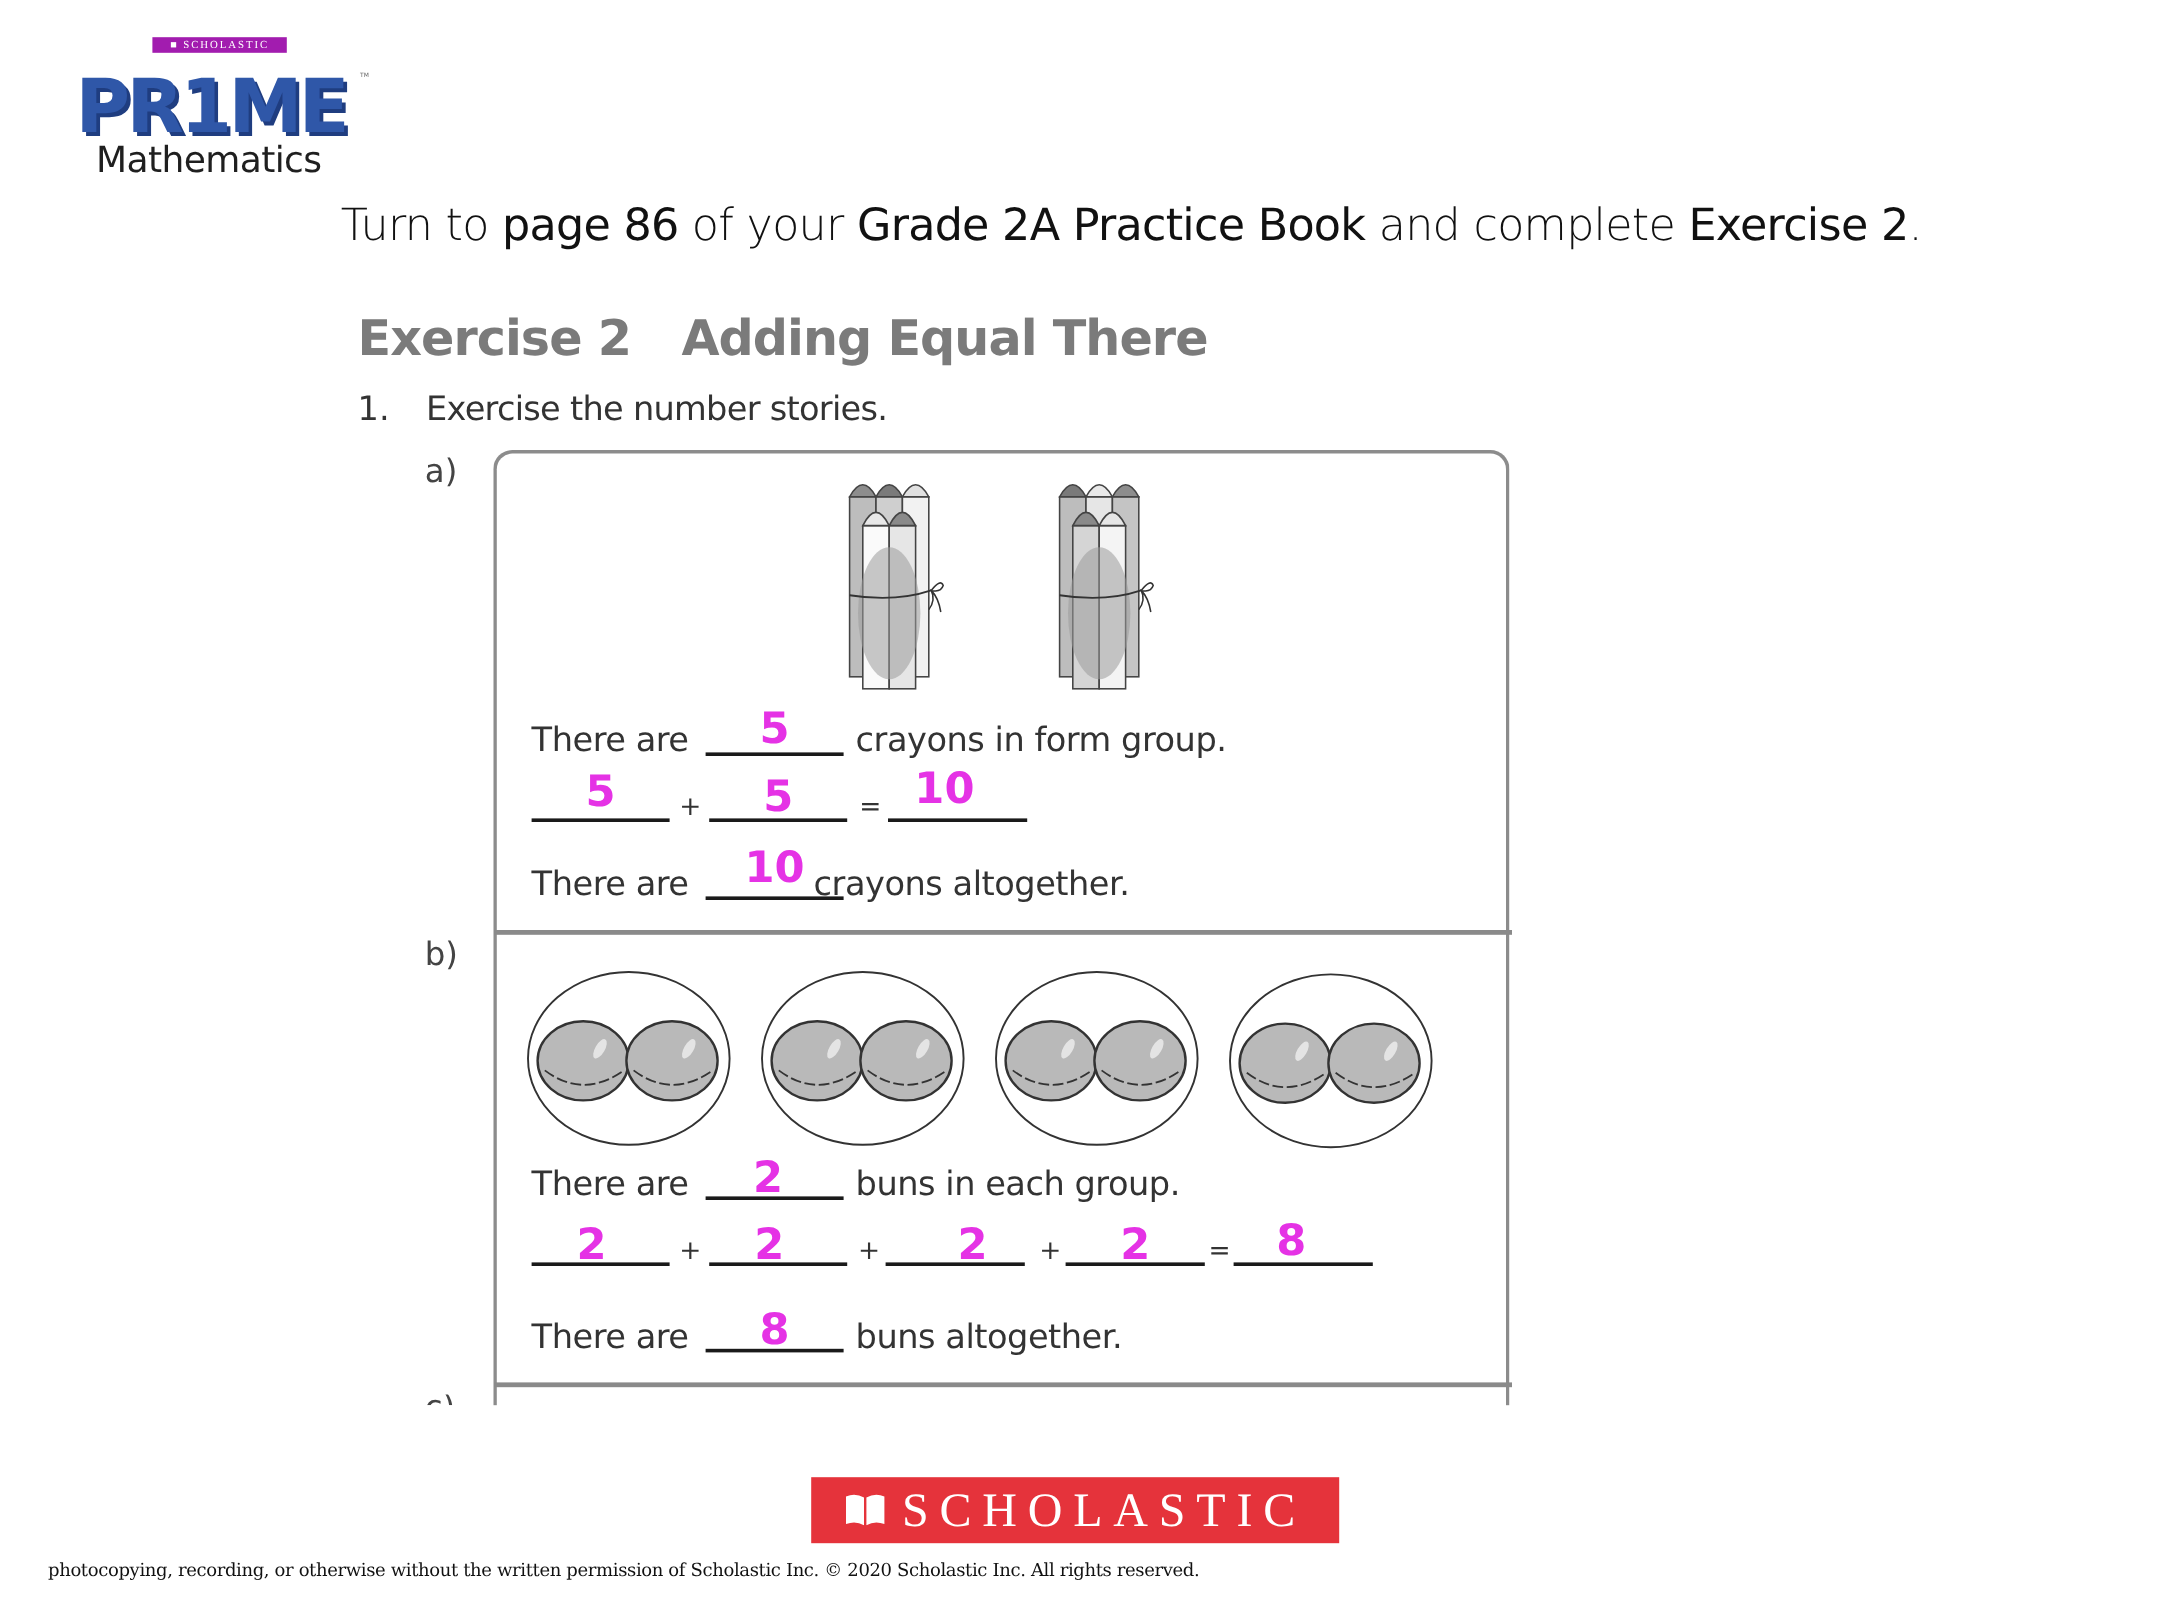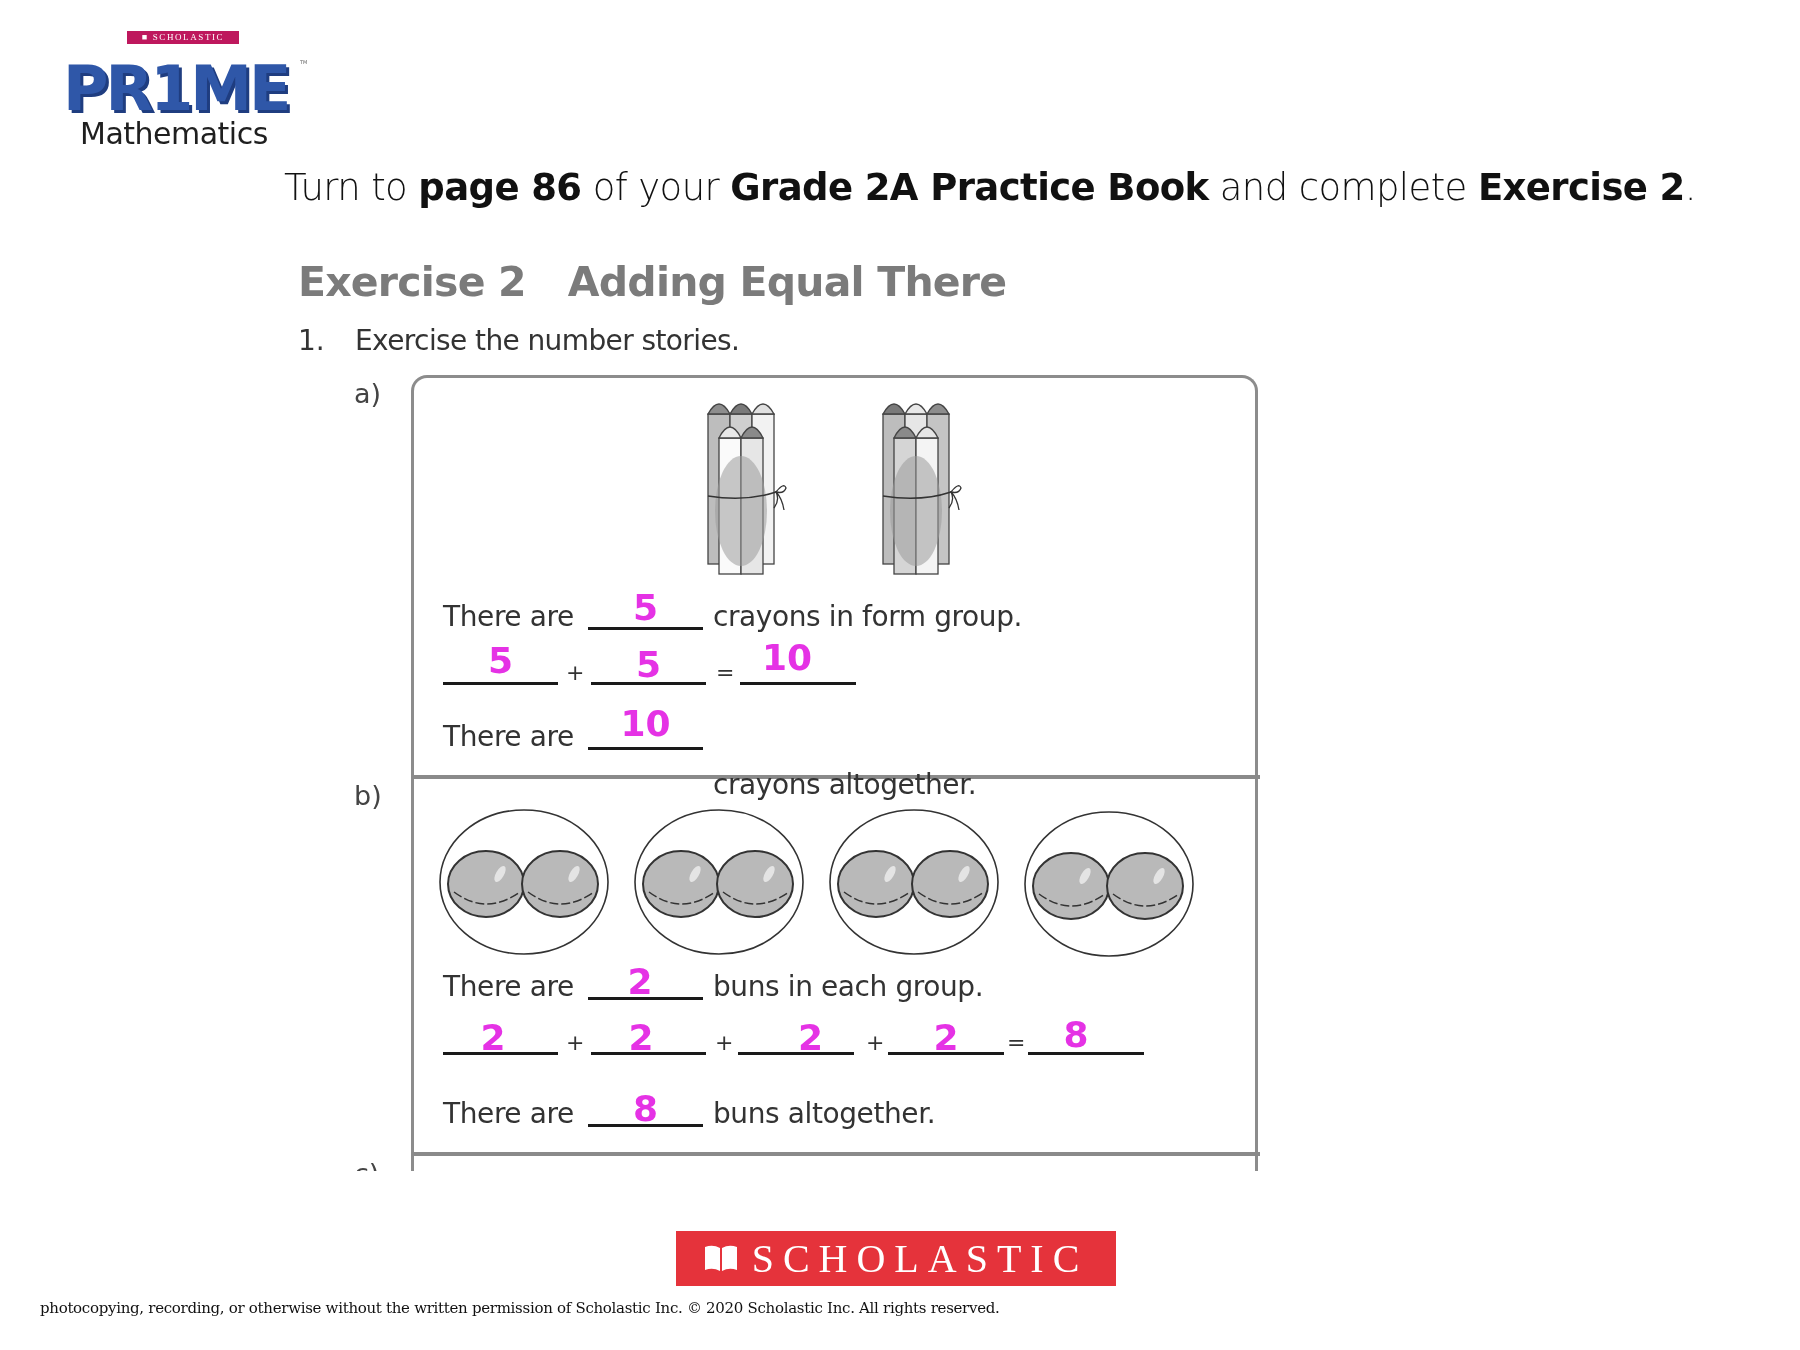--- a/index.html
+++ b/index.html
@@ -1,26 +1,26 @@
 <!DOCTYPE html>
 <html><head>
 <meta charset="utf-8">
 <style>
   html, body { margin:0; padding:0; background:#ffffff; }
   body { width:1800px; height:1350px; position:relative; overflow:hidden; font-family:"DejaVu Sans", sans-serif; color:#000; }
   .abs { position:absolute; }
 
   
-  .logo-badge { left:127px; top:31px; width:112px; height:13px; background:#be185d; color:#fff; font-family:"Liberation Serif", serif; font-size:9px; letter-spacing:1.6px; line-height:13px; text-align:center; }
+  .logo-badge { left:127px; top:31px; width:112px; height:13px; background:#a21caf; color:#fff; font-family:"Liberation Serif", serif; font-size:9px; letter-spacing:1.6px; line-height:13px; text-align:center; }
   .prime-logo { left:60px; top:56px; width:250px; height:62px; }
   .math-label { left:80px; top:116px; font-family:"DejaVu Sans", sans-serif; font-weight:normal; font-size:30px; letter-spacing:-0.5px; color:#1f1f1f; }
 
   
   .instruction { left:284px; top:166px; font-family:"DejaVu Sans", sans-serif; font-size:37px; letter-spacing:-0.6px; white-space:nowrap; font-weight:300; color:#111; }
-  .instruction b { font-weight:bold; }
+  .instruction b { font-weight:normal; }
 
   
   .ex-title { left:298px; top:258px; font-family:"DejaVu Sans", sans-serif; font-weight:bold; font-size:41px; color:#7b7b7b; white-space:nowrap; letter-spacing:-0.8px; }
   .ex-title .gap { display:inline-block; width:42px; }
   .q-num { left:298px; top:324px; font-size:28px; color:#333; }
   .q-text { left:355px; top:324px; font-size:28px; color:#333; letter-spacing:-0.6px; white-space:nowrap; }
   .part-label { font-size:27px; color:#444; }
 
   .box { left:411px; top:375px; width:847px; height:820px; border:3px solid #8c8c8c; border-bottom:none; border-radius:16px 16px 0 0; box-sizing:border-box; }
   .divider { height:4px; background:#8a8a8a; }
@@ -114,21 +114,21 @@
 <div class="abs op" style="left:566px; top:660px;">+</div>
 <div class="abs blank" style="left:591px; top:682px; width:115px;"></div>
 <div class="abs ans" style="left:591px; top:647px; width:115px;">5</div>
 <div class="abs op" style="left:716px; top:660px;">=</div>
 <div class="abs blank" style="left:740px; top:682px; width:116px;"></div>
 <div class="abs ans" style="left:740px; top:640px; width:94px;">10</div>
 
 <div class="abs line-text" style="left:443px; top:720px;">There are</div>
 <div class="abs blank" style="left:588px; top:747px; width:115px;"></div>
 <div class="abs ans" style="left:588px; top:706px; width:115px;">10</div>
-<div class="abs line-text" style="left:713px; top:720px;margin-top:48px;">crayons altogether.</div>
+<div class="abs line-text" style="left:678px; top:720px;">crayons altogether.</div>
 
 <svg class="abs" style="left:438px; top:808px;" width="760" height="152" viewBox="0 0 760 152">
   <defs>
     <g id="plate">
       <ellipse cx="86" cy="74" rx="84" ry="72" fill="#fff" stroke="#333" stroke-width="1.6"></ellipse>
       <ellipse cx="48" cy="76" rx="38" ry="33" fill="#b9b9b9" stroke="#333" stroke-width="2"></ellipse>
       <path d="M16 84 Q48 108 82 84" stroke="#333" stroke-width="1.5" fill="none" stroke-dasharray="9 3"></path>
       <ellipse cx="62" cy="66" rx="4" ry="9" fill="#e4e4e4" transform="rotate(30 62 66)"></ellipse>
       <ellipse cx="122" cy="76" rx="38" ry="33" fill="#b9b9b9" stroke="#333" stroke-width="2"></ellipse>
       <path d="M90 84 Q122 108 156 84" stroke="#333" stroke-width="1.5" fill="none" stroke-dasharray="9 3"></path>

